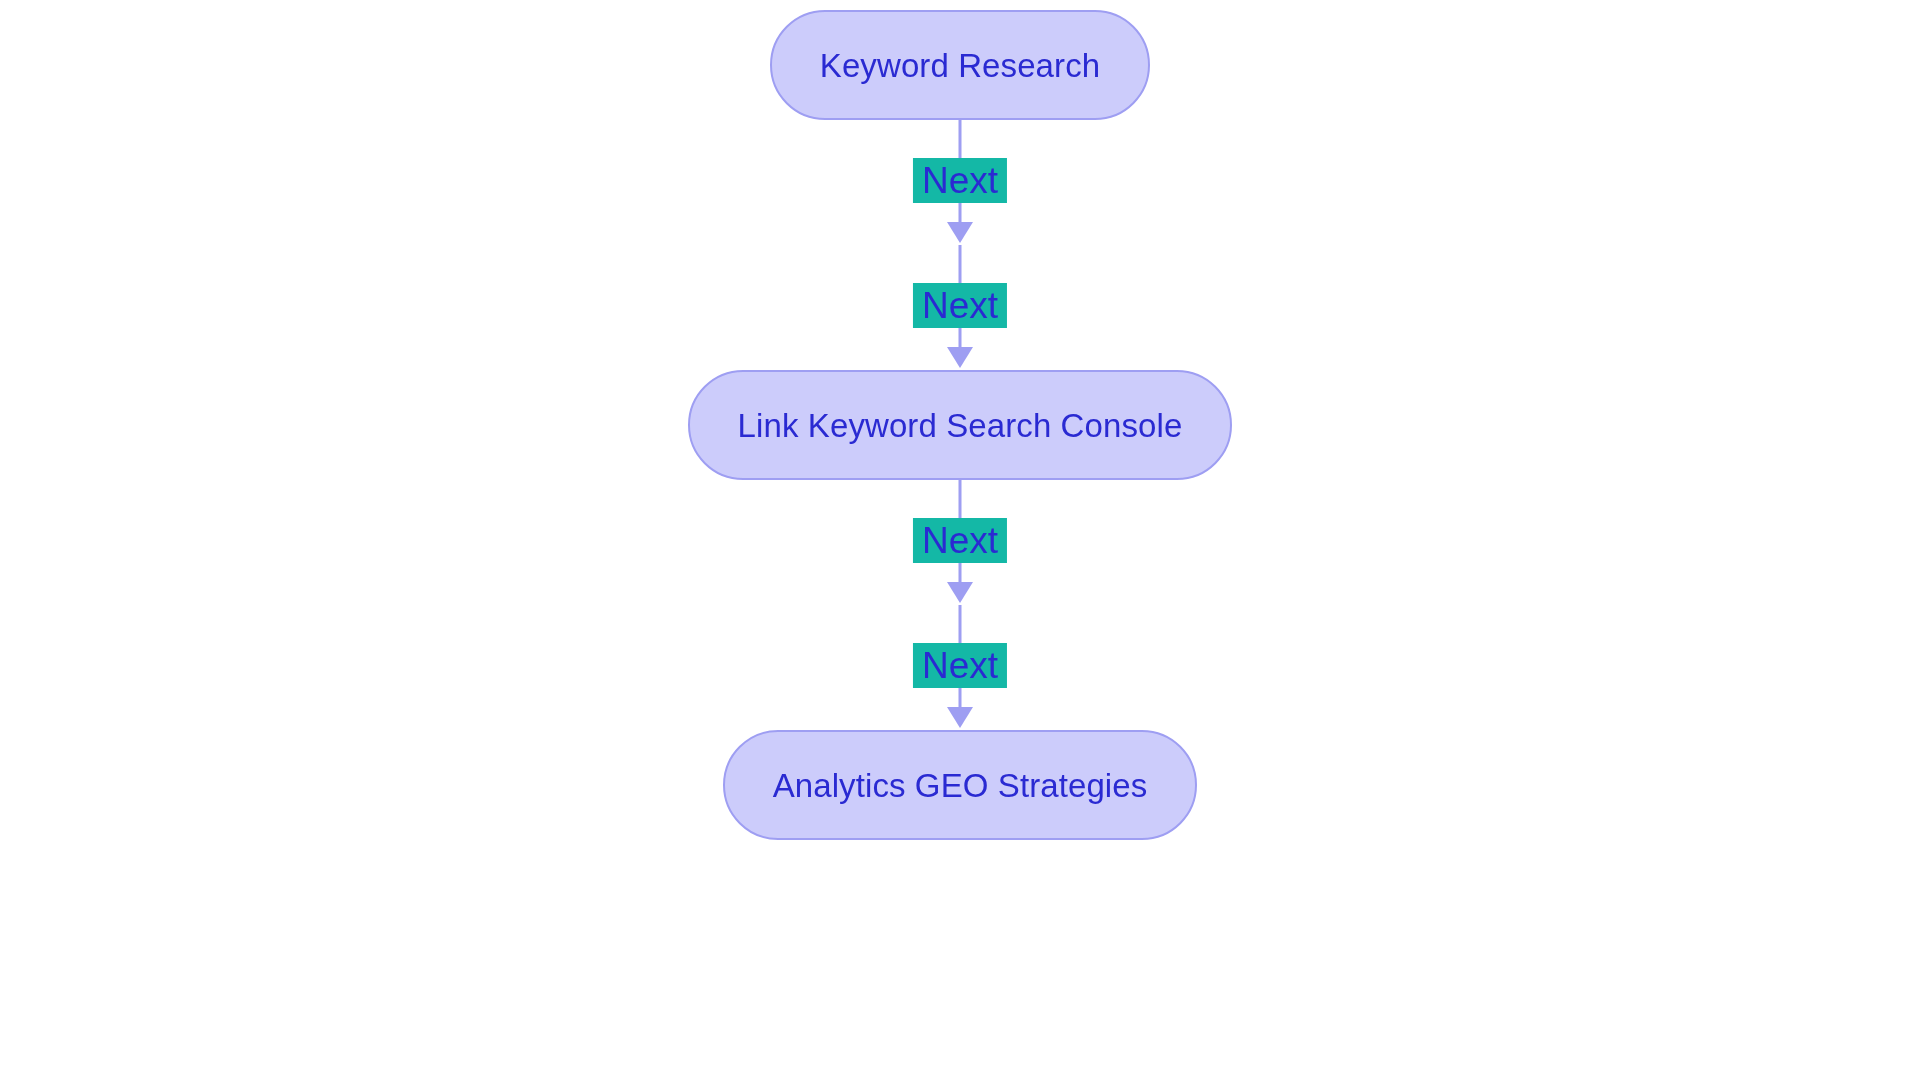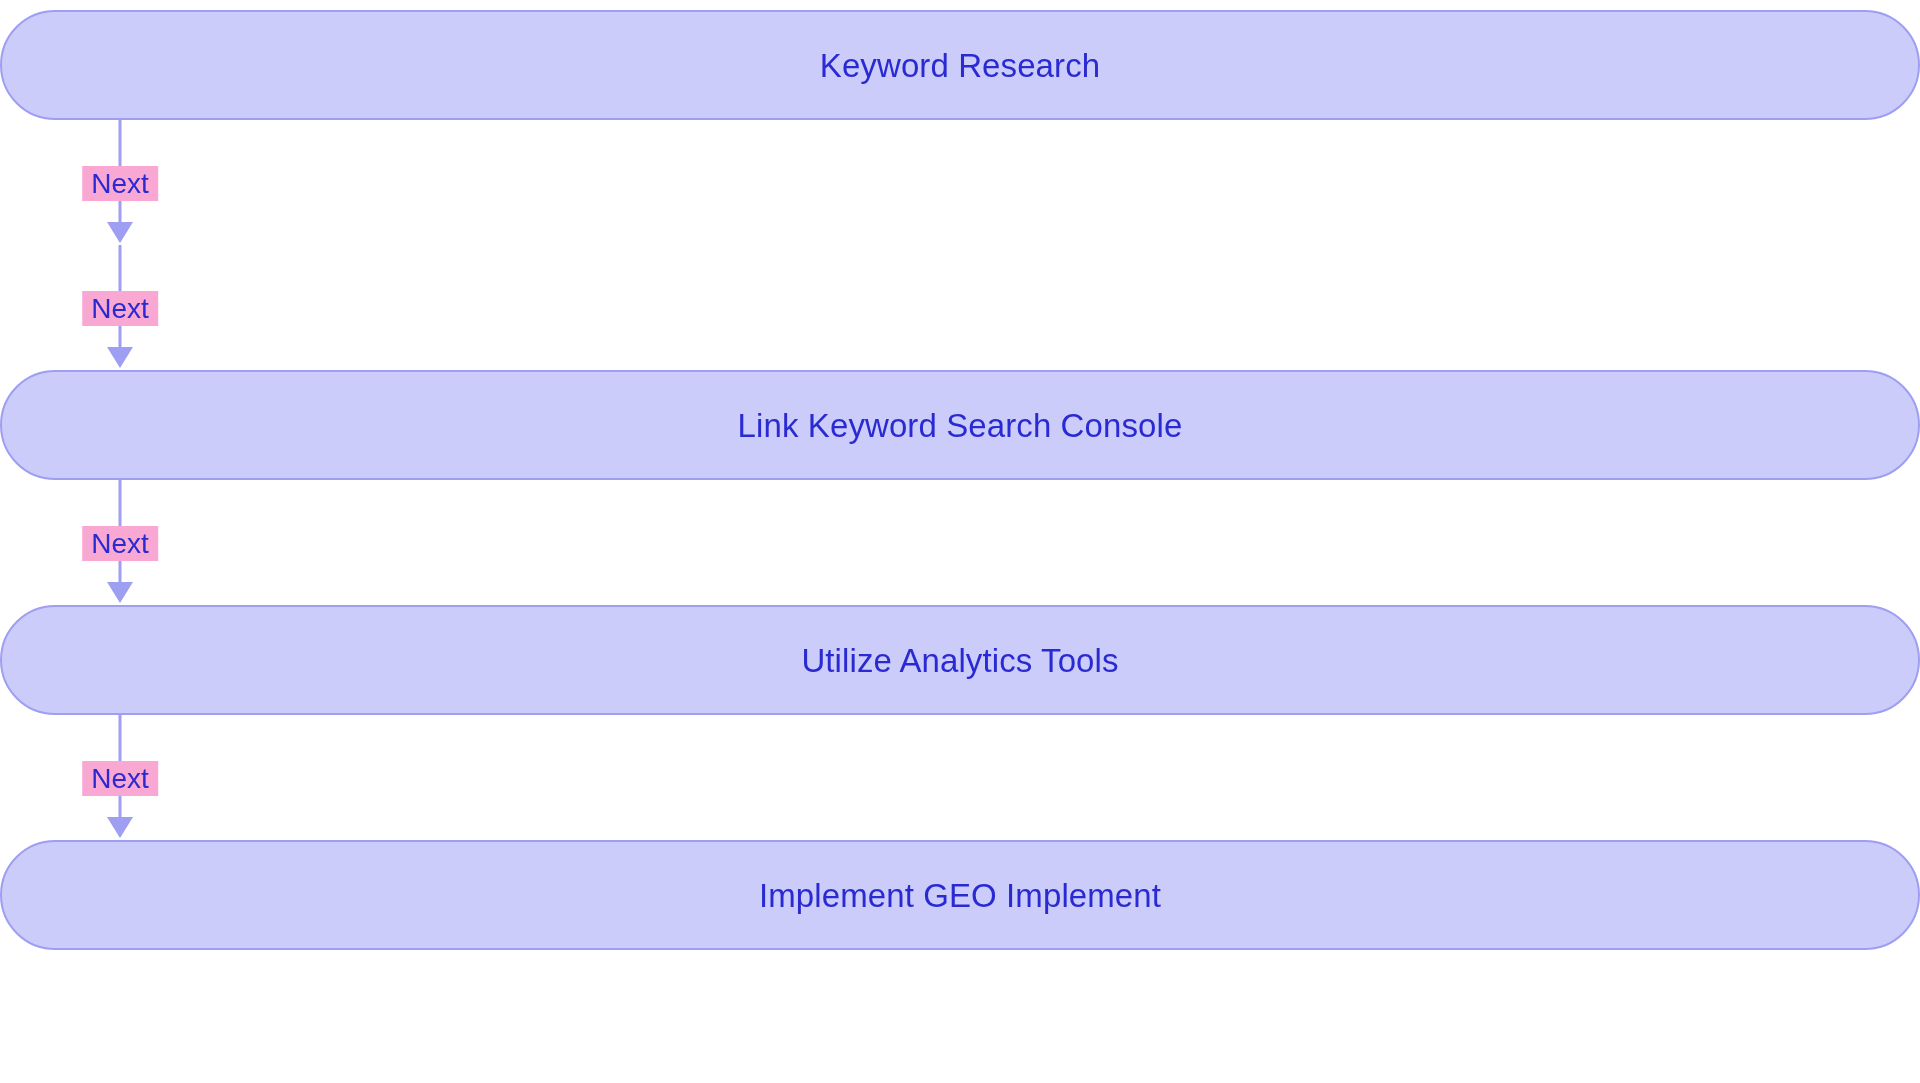--- a/index.html
+++ b/index.html
@@ -24,20 +24,21 @@
 
   
   .flow-column {
     position: absolute;
     left: 0;
     top: 0;
     width: 1920px;
     height: 1083px;
     display: flex;
     flex-direction: column;
+    align-items: center;
   }
 
   
   .node {
     box-sizing: border-box;
     height: 110px;
     display: flex;
     align-items: center;
     justify-content: center;
     background: #ccccfb;
@@ -81,26 +82,26 @@
     transform: translateX(-50%);
     width: 0;
     height: 0;
     border-left: 13px solid transparent;
     border-right: 13px solid transparent;
     border-top: 21px solid #9e9ef2;
   }
   .connector-label {
     position: absolute;
     left: 50%;
-    top: 46px;
+    top: 38px;
     transform: translateX(-50%);
-    background: #f9a8d4;
+    background: #14b8a6;
     padding: 2px 9px;
     color: #2a2ad2;
-    font-size: 28px;
+    font-size: 37px;
     line-height: 1.12;
     white-space: nowrap;
   }
 
   
   .node-w1 { min-width: 302px; }
   .node-w2 { min-width: 350px; }
   .node-w3 { min-width: 418px; }
   .node-w4 { min-width: 342px; }
   .node-w5 { min-width: 404px; }
@@ -135,28 +136,25 @@
     <div class="node node-w3">
       <span class="node-label">Link Keyword Search Console</span>
     </div>
 
     <div class="connector">
       <div class="connector-line"></div>
       <div class="connector-arrowhead"></div>
       <span class="connector-label">Next</span>
     </div>
 
-    <div class="node node-w4">
-      <span class="node-label">Utilize Analytics Tools</span>
-    </div>
 
     <div class="connector">
       <div class="connector-line"></div>
       <div class="connector-arrowhead"></div>
       <span class="connector-label">Next</span>
     </div>
 
     <div class="node node-w5">
-      <span class="node-label">Implement GEO Implement</span>
+      <span class="node-label">Analytics GEO Strategies</span>
     </div>
 
   </div>
 </div>
 
 </body></html>

